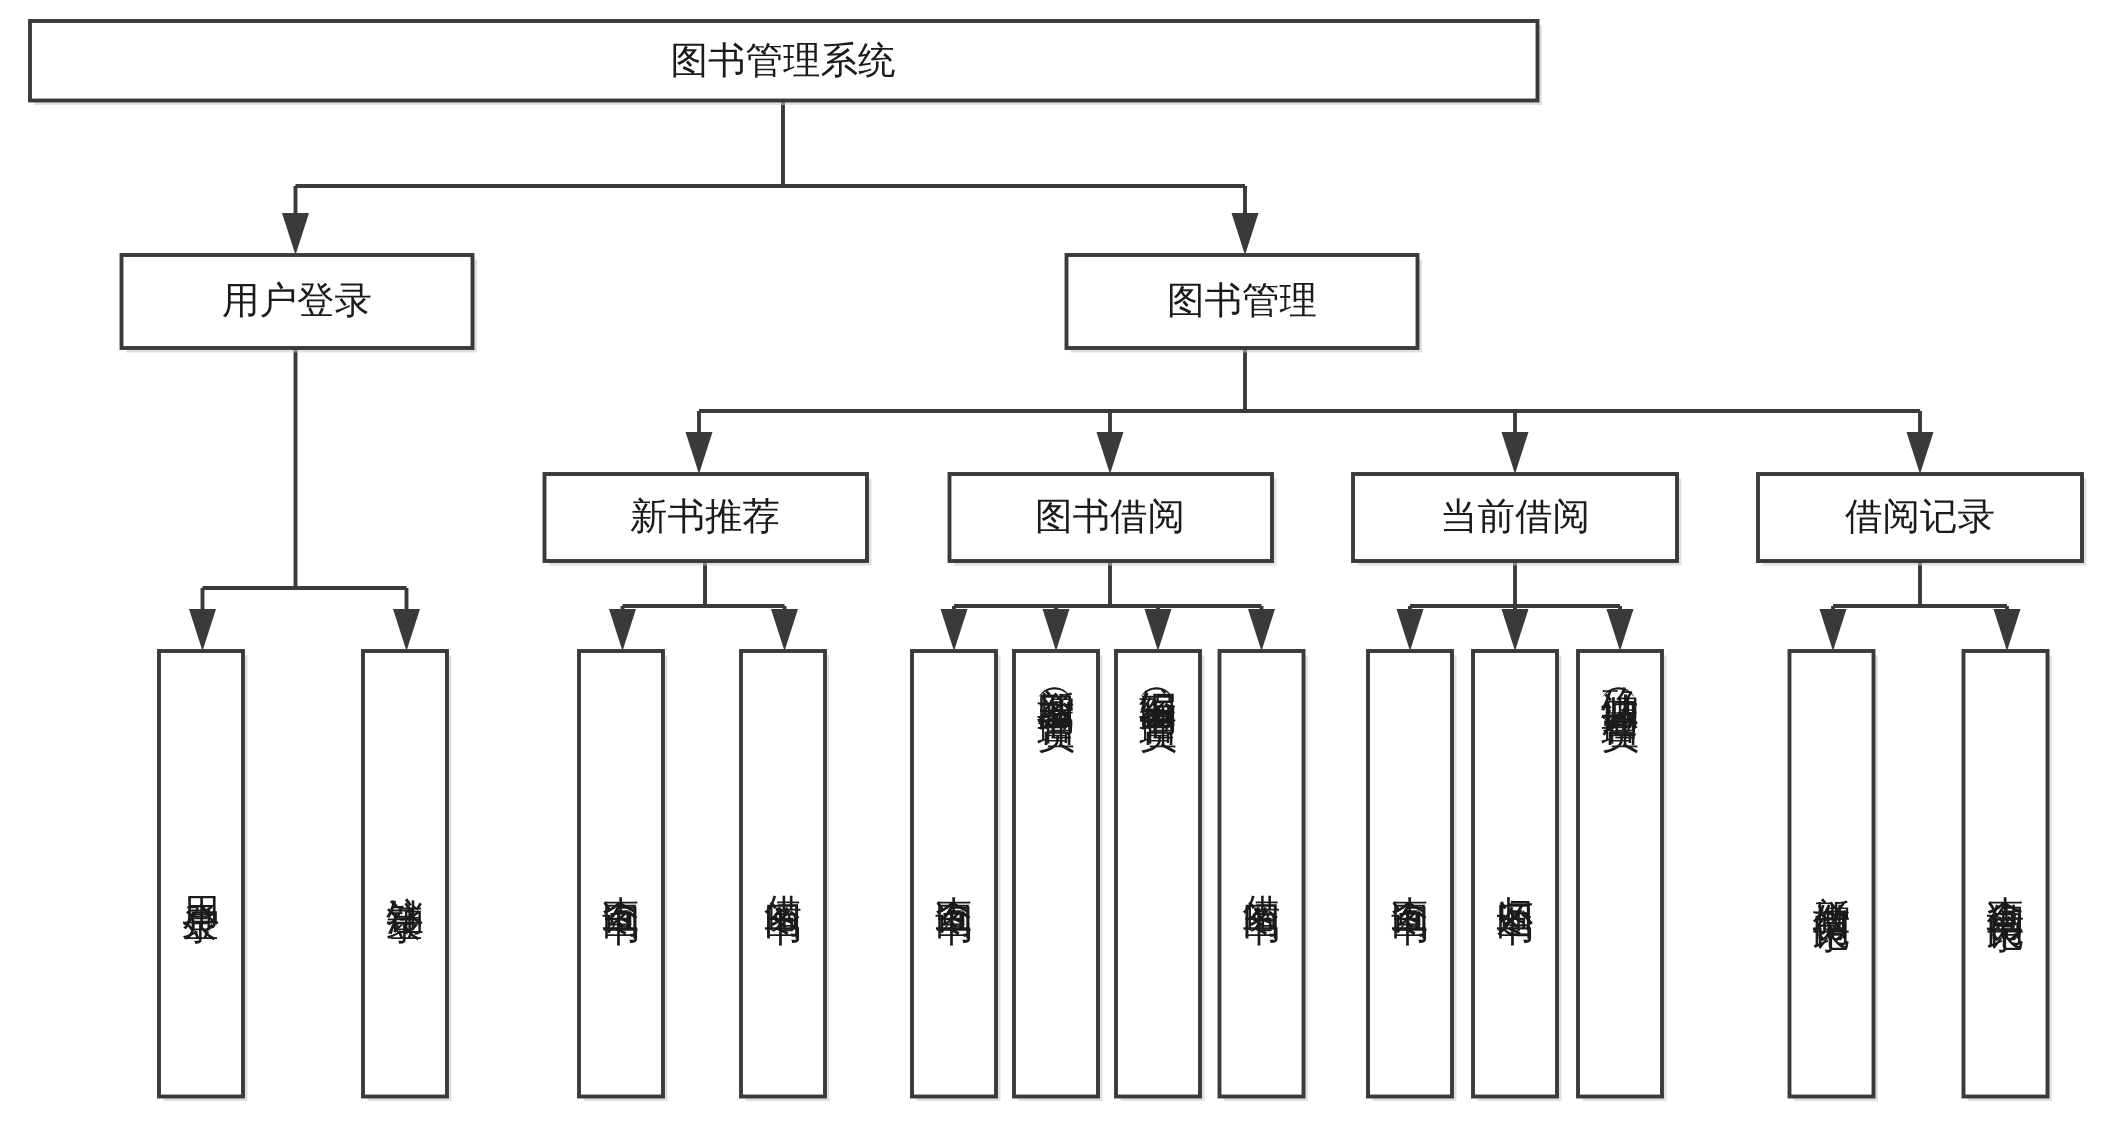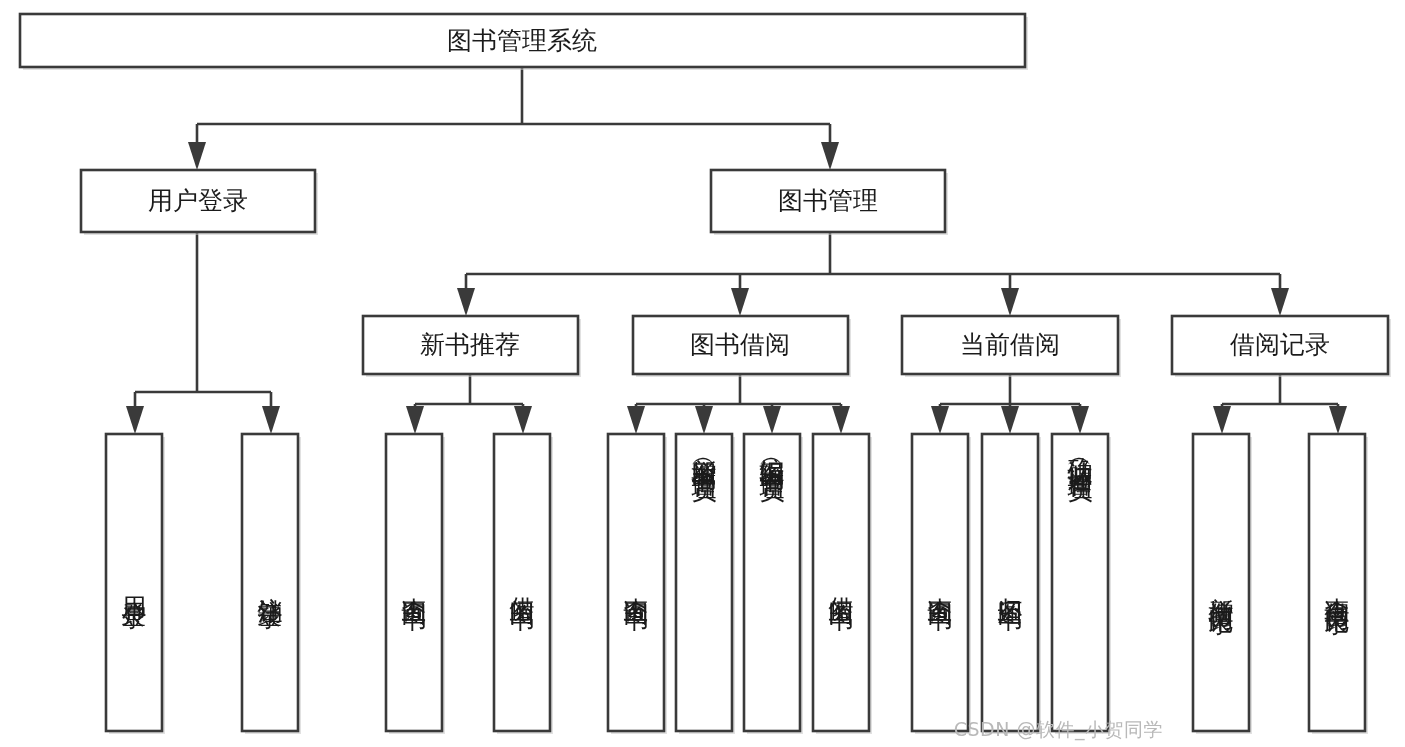--- a/index.html
+++ b/index.html
@@ -261,15 +261,14 @@
   <div class="leaf-label" style="left:746px; top:438px; width:52px; height:293px; justify-content:flex-start; display:flex; align-items:center;">编辑图书（管理员）</div>
   <div class="leaf-label" style="left:815px; top:434px; width:52px; height:297px; justify-content:center; display:flex; align-items:center;">借阅图书</div>
 
   <div class="leaf-label" style="left:914px; top:434px; width:52px; height:297px; justify-content:center; display:flex; align-items:center;">查询图书</div>
   <div class="leaf-label" style="left:984px; top:434px; width:52px; height:297px; justify-content:center; display:flex; align-items:center;">归还图书</div>
   <div class="leaf-label" style="left:1054px; top:438px; width:52px; height:293px; justify-content:flex-start; display:flex; align-items:center;">确认归还（管理员）</div>
 
   <div class="leaf-label" style="left:1195px; top:440px; width:52px; height:291px; justify-content:center; display:flex; align-items:center;">新增借阅记录</div>
   <div class="leaf-label" style="left:1311px; top:440px; width:52px; height:291px; justify-content:center; display:flex; align-items:center;">查询借阅记录</div>
 
-  <div class="watermark">CSDN @软件_小贺同学</div>
 
 </div>
 
 </body></html>

